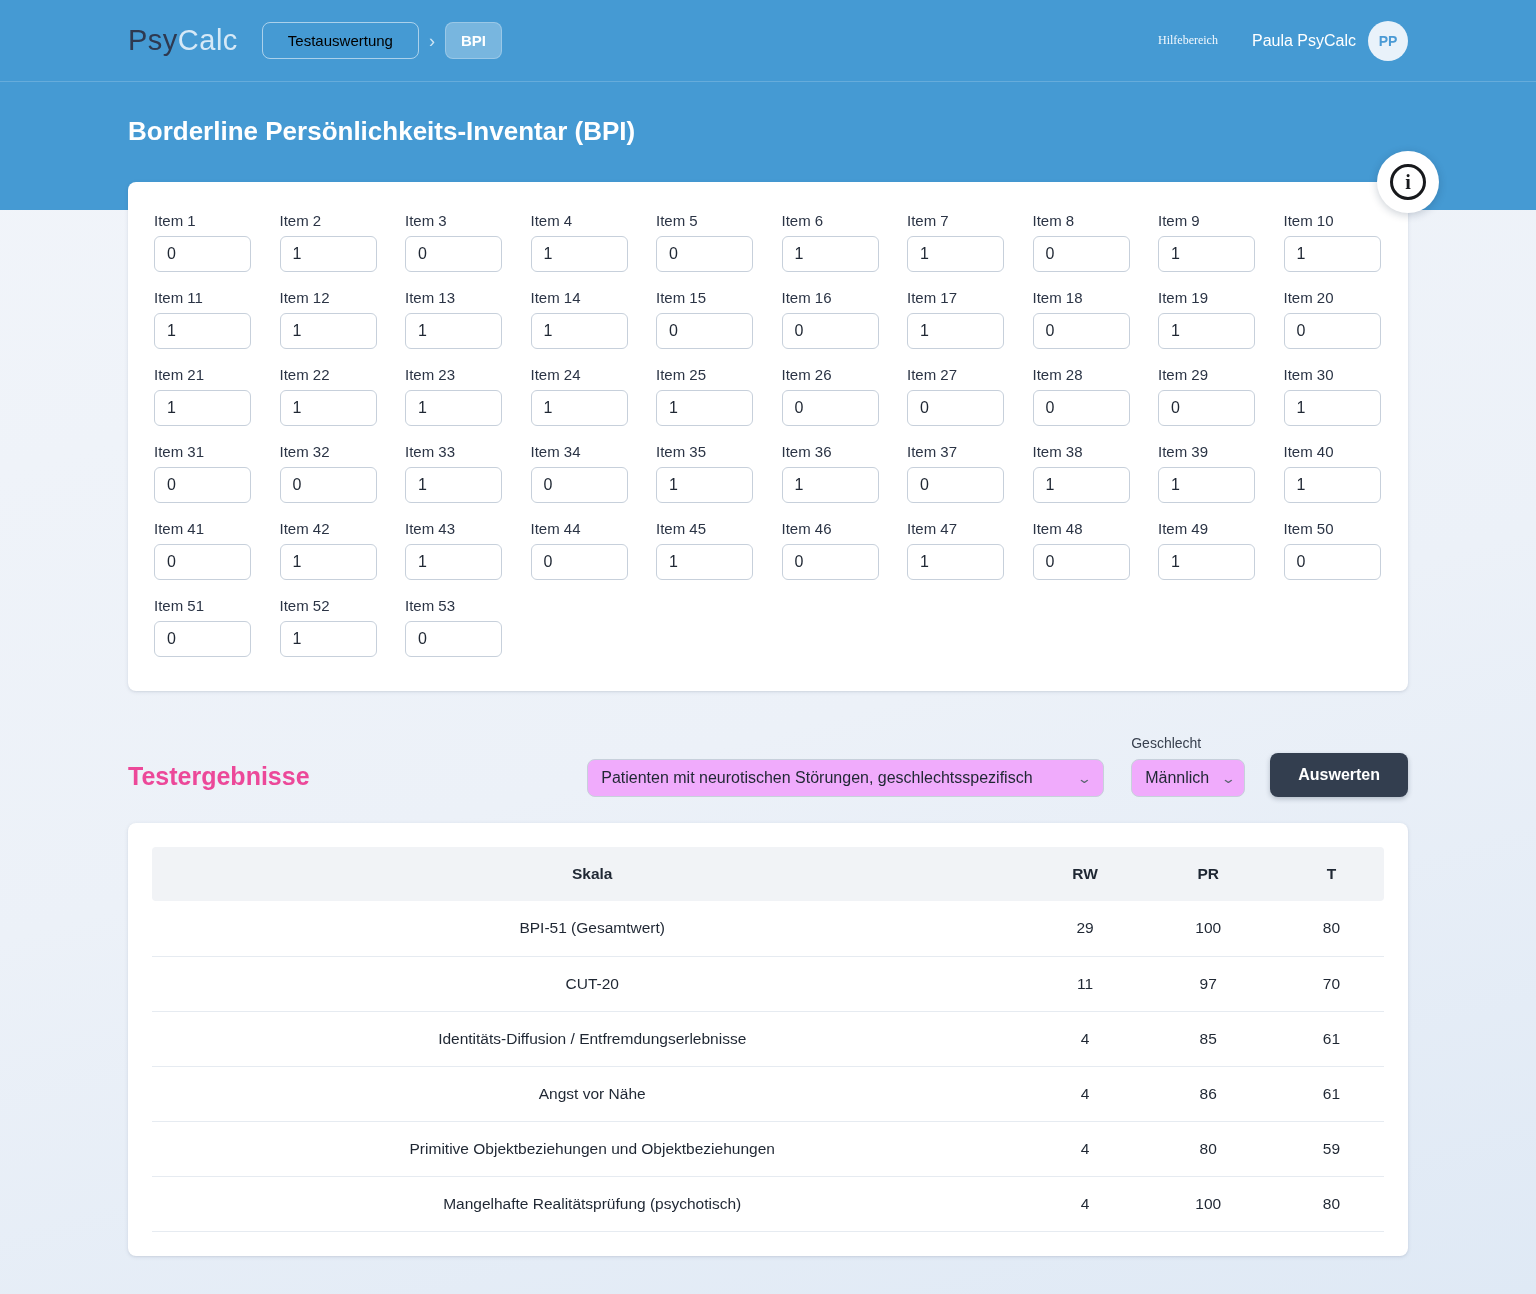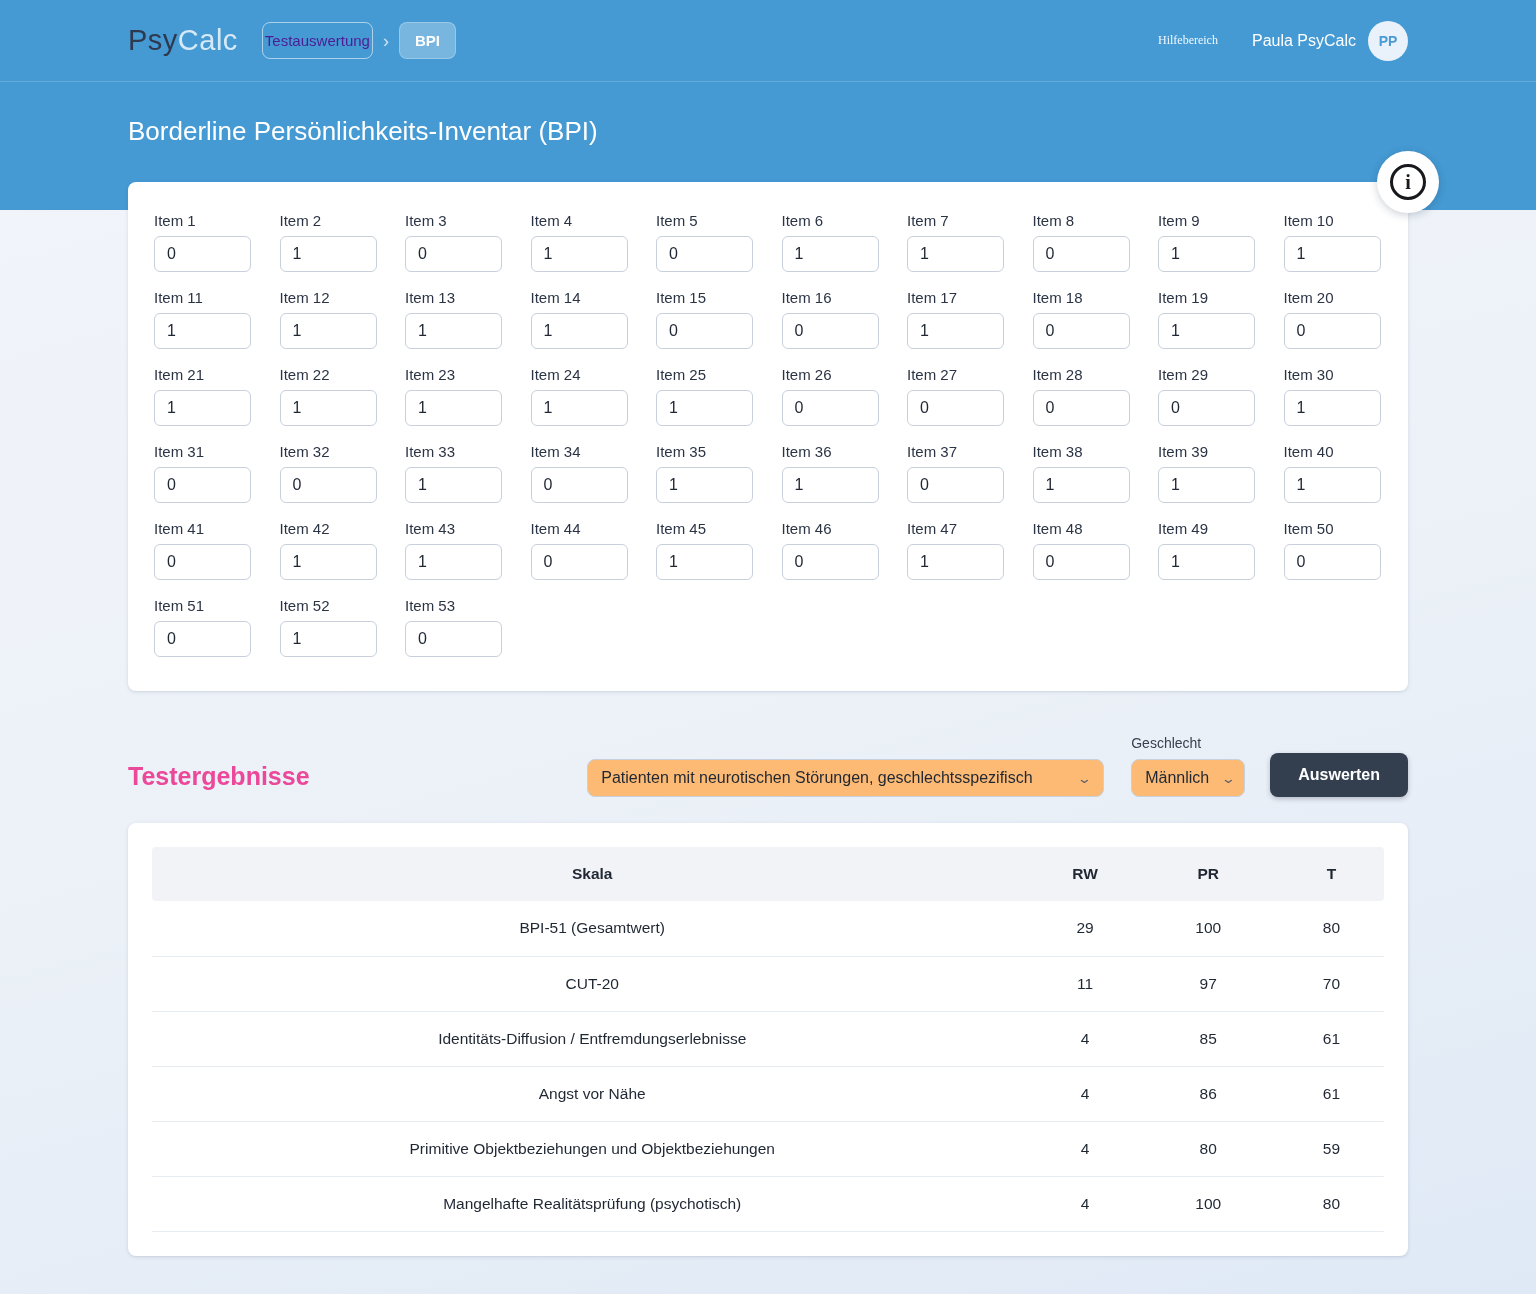--- a/index.html
+++ b/index.html
@@ -19,41 +19,41 @@
     border-bottom: 1px solid rgba(255,255,255,0.18);
     display: flex; align-items: center;
   }
   .topbar-inner { display: flex; align-items: center; width: 1280px; margin: 0 auto; }
   .brand { font-size: 29px; font-weight: 300; letter-spacing: 0.5px; cursor: default; }
   .brand .b1 { color: #2e3950; }
   .brand .b2 { color: #d6e9f7; }
   .breadcrumb { display: flex; align-items: center; margin-left: 24px; gap: 10px; }
   .crumb-btn {
     border: 1px solid rgba(255,255,255,0.55); border-radius: 8px;
-    color: #4c1d95; font-size: 15px; padding: 9px 2px; background: transparent; cursor: pointer;
+    color: #000000; font-size: 15px; padding: 9px 25px; background: transparent; cursor: pointer;
     font-family: inherit;
   }
   .crumb-sep { color: rgba(255,255,255,0.75); font-size: 18px; line-height: 1; }
   .crumb-chip {
     background: rgba(255,255,255,0.28); border: 1px solid rgba(255,255,255,0.25);
     border-radius: 8px; color: #ffffff; font-size: 15px; font-weight: 700;
     padding: 9px 15px; cursor: pointer; font-family: inherit;
   }
   .topbar-right { margin-left: auto; display: flex; align-items: center; gap: 34px; }
   .help-link { color: #f2f8fd; font-size: 12px; cursor: pointer; font-family: Liberation Serif, serif; }
   .user-box { display: flex; align-items: center; gap: 12px; cursor: pointer; }
   .user-name { color: #ffffff; font-size: 16px; }
   .avatar {
     width: 40px; height: 40px; border-radius: 50%; background: #e9f2fa;
     color: #4a9ad5; font-size: 14px; font-weight: 600;
     display: flex; align-items: center; justify-content: center;
   }
   .hero { height: 128px; position: relative; }
   .page-title {
-    color: #ffffff; font-size: 26px; font-weight: 400;
+    color: #ffffff; font-size: 26px; font-weight: 700;
     padding-top: 34px;
   }
 
   
   .card {
     background: #ffffff; border-radius: 8px;
     box-shadow: 0 1px 4px rgba(30,50,80,0.10), 0 1px 2px rgba(30,50,80,0.06);
   }
   .items-card {
     position: relative;
@@ -92,21 +92,21 @@
   }
 
   
   .results-controls {
     display: flex; align-items: flex-end; margin-top: 44px;
   }
   .results-heading { font-size: 25px; font-weight: 700; color: #ec4899; padding-bottom: 6px; }
   .ctrl-group { display: flex; flex-direction: column; }
   .ctrl-label { font-size: 14px; color: #39414f; margin-bottom: 8px; }
   .select-box {
-    height: 38px; background: #fdba74;
+    height: 38px; background: #f0abfc;
     border: 1px solid #c7d0db; border-radius: 8px;
     display: flex; align-items: center; justify-content: space-between;
     padding: 0 13px; font-size: 16px; color: #1f2733; cursor: pointer;
   }
   .select-box .chev { color: #5b6570; font-size: 13px; margin-left: 14px; transform: scaleX(1.4); }
   .ref-group { margin-left: auto; width: 517px; }
   .gender-group { margin-left: 27px; width: 114px; }
   .evaluate-btn {
     margin-left: 25px; height: 44px; padding: 0 28px;
     background: #333e4f; color: #ffffff; font-size: 16px; font-weight: 700;

